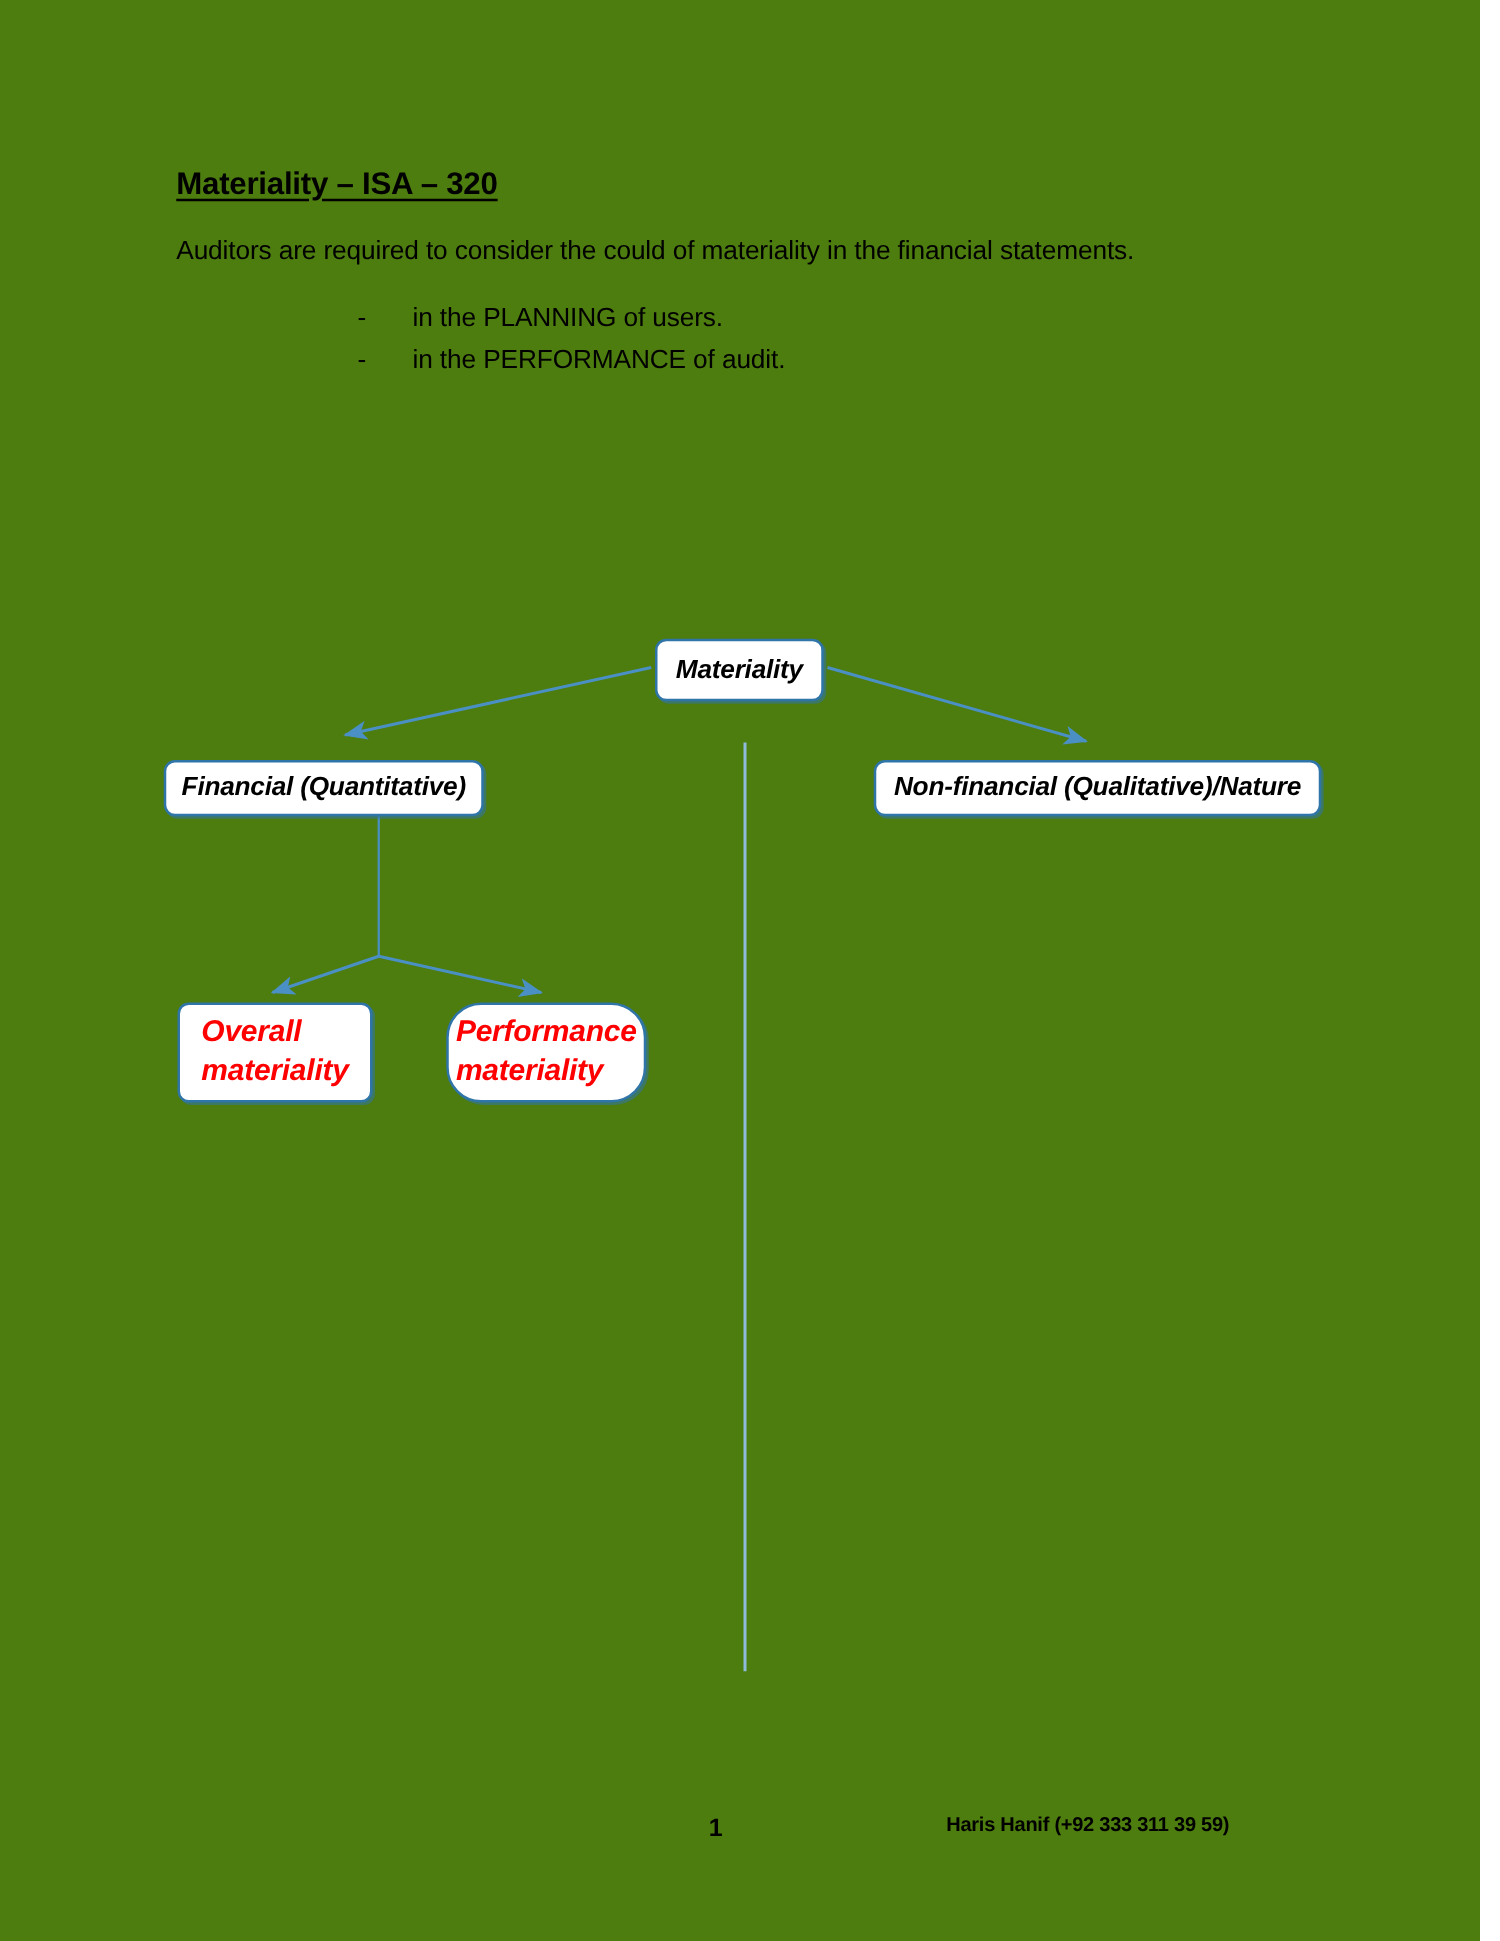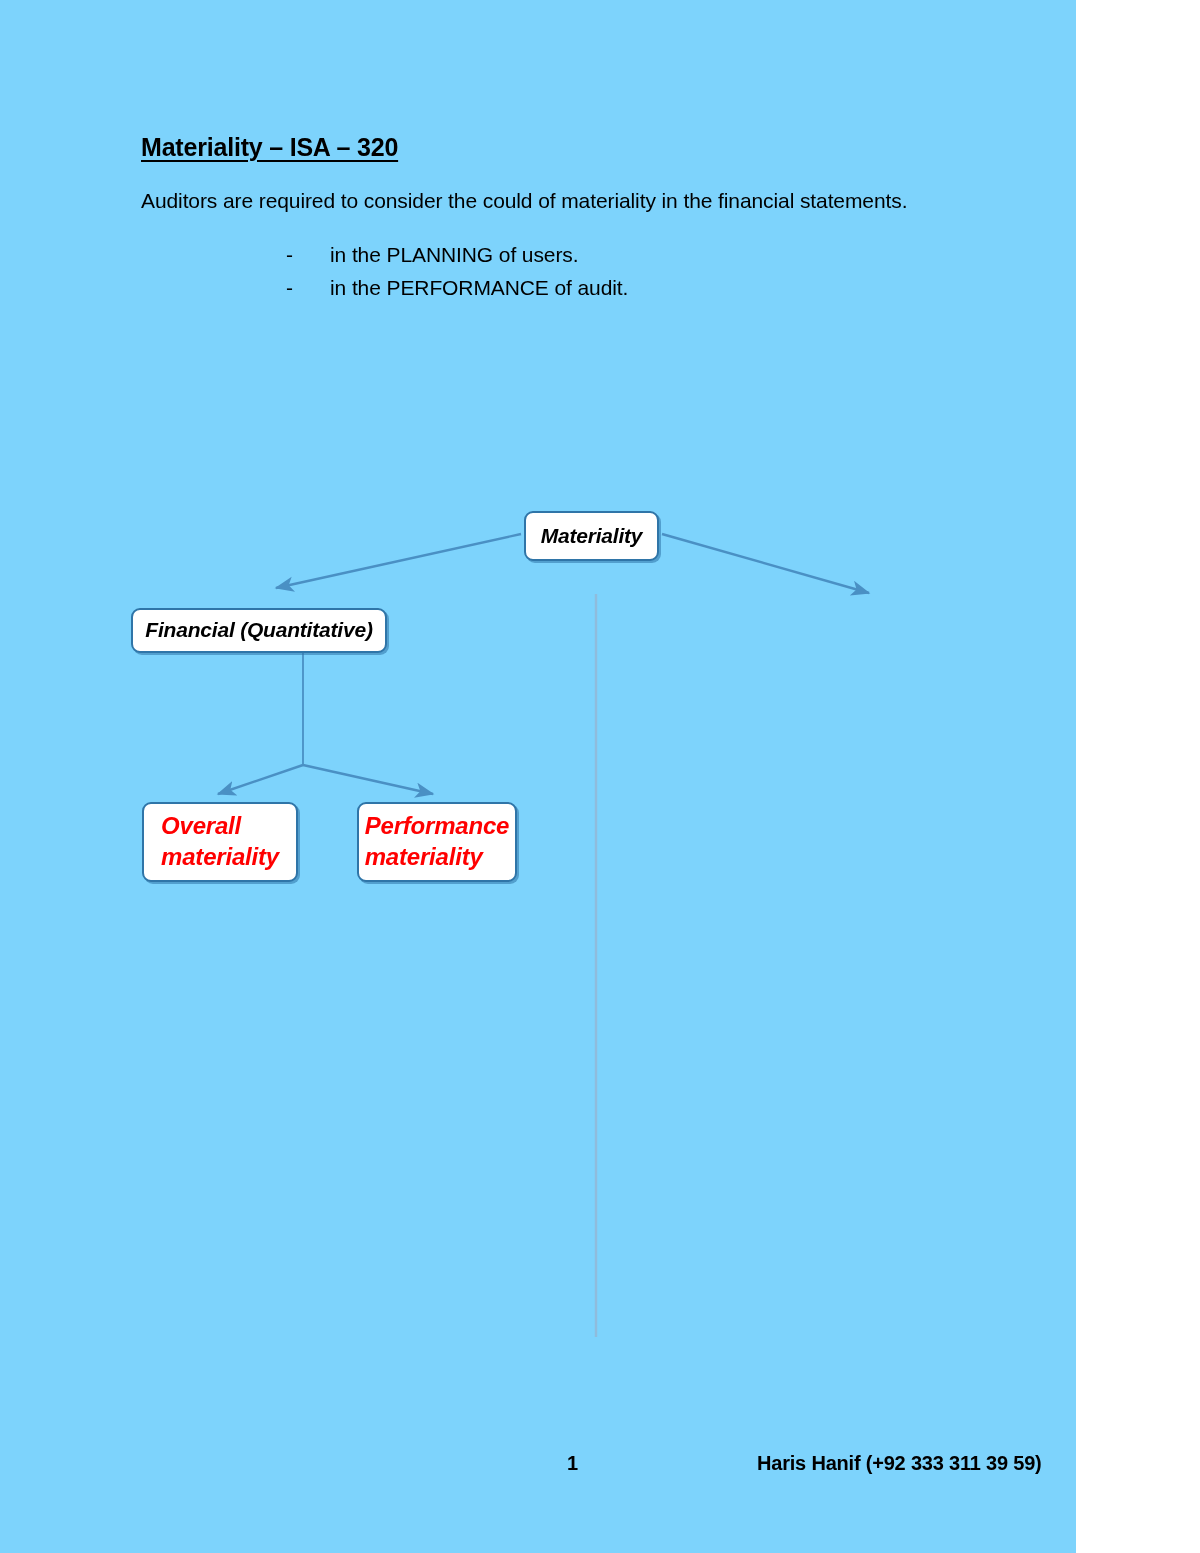--- a/index.html
+++ b/index.html
@@ -7,23 +7,23 @@
     margin: 0;
     padding: 0;
     background: #ffffff;
   }
   body {
     font-family: "Liberation Sans", sans-serif;
     color: #000000;
   }
   .page {
     position: relative;
-    width: 1076px;
+    width: 1184px;
     height: 1553px;
-    background: #7dd3fc;
+    background: #4d7c0f;
     overflow: hidden;
   }
 
   
   .content {
     position: absolute;
     left: 141px;
     top: 132px;
     width: 900px;
   }
@@ -105,21 +105,21 @@
   }
   .node.red .label {
     color: #ff0000;
     font-size: 24px;
   }
 
   #node-materiality { left: 524px; top: 511px; width: 135px; height: 50px; }
   #node-financial  { left: 131px; top: 608px; width: 256px; height: 45px; }
   #node-nonfinancial { left: 699px; top: 608px; width: 358px; height: 45px; }
   #node-overall     { left: 142px; top: 802px; width: 156px; height: 80px; }
-  #node-performance { left: 357px; top: 802px; width: 160px; height: 80px; }
+  #node-performance { left: 357px; top: 802px; width: 160px; height: 80px; border-radius: 28px; }
 
   
   .footer {
     position: absolute;
     left: 0;
     top: 1452px;
     width: 1200px;
     height: 40px;
   }
   .footer .page-number {
@@ -127,21 +127,21 @@
     left: 567px;
     top: 0;
     font-size: 20px;
     font-weight: bold;
     letter-spacing: -0.2px;
   }
   .footer .author {
     position: absolute;
     left: 757px;
     top: 0;
-    font-size: 20px;
+    font-size: 16px;
     font-weight: bold;
     letter-spacing: -0.2px;
     white-space: nowrap;
   }
 </style>
 </head>
 <body>
 
 <div class="page">
 
@@ -188,20 +188,23 @@
   </div>
 
   <div id="node-materiality" class="node">
     <span class="label">Materiality</span>
   </div>
 
   <div id="node-financial" class="node">
     <span class="label">Financial (Quantitative)</span>
   </div>
 
+  <div id="node-nonfinancial" class="node">
+    <span class="label">Non-financial (Qualitative)/Nature</span>
+  </div>
 
   <div id="node-overall" class="node red">
     <span class="label">
       <span>Overall</span><br>
       <span>materiality</span>
     </span>
   </div>
 
   <div id="node-performance" class="node red">
     <span class="label">

